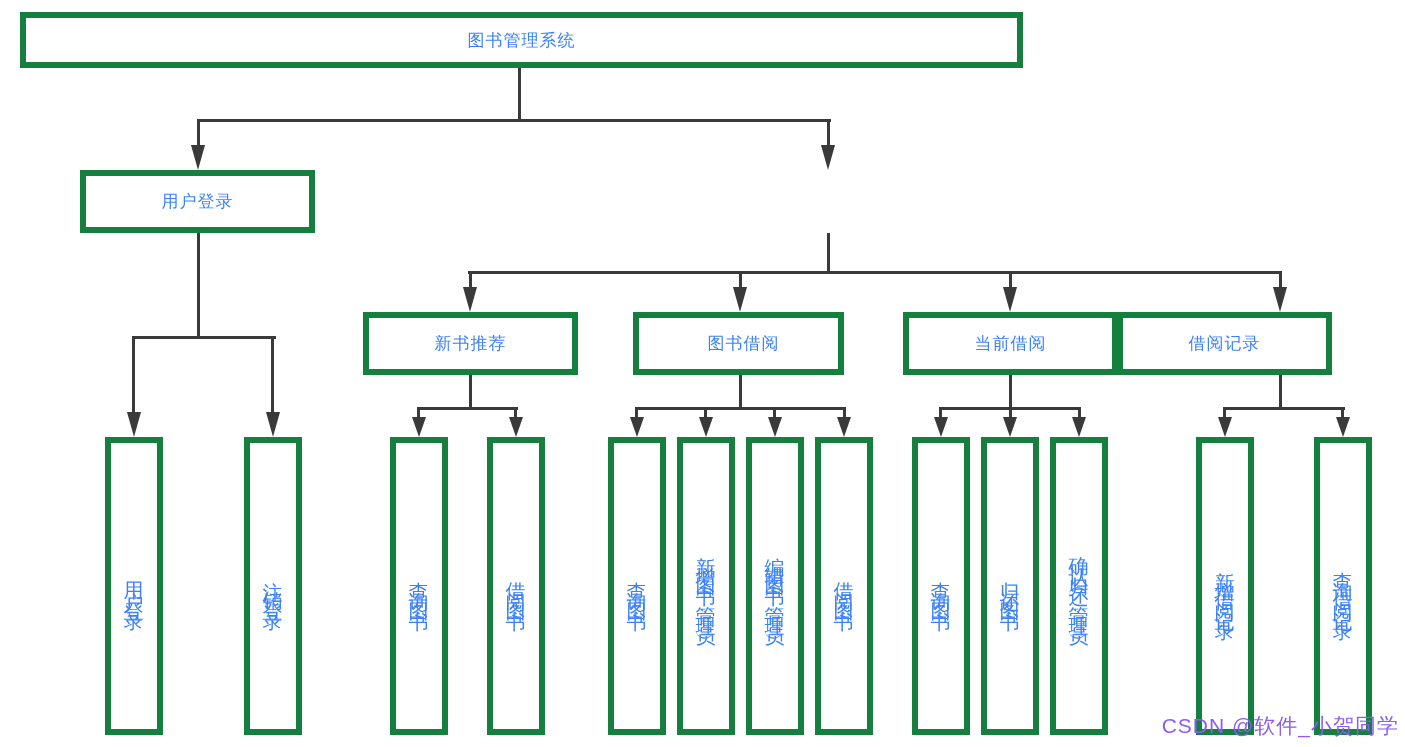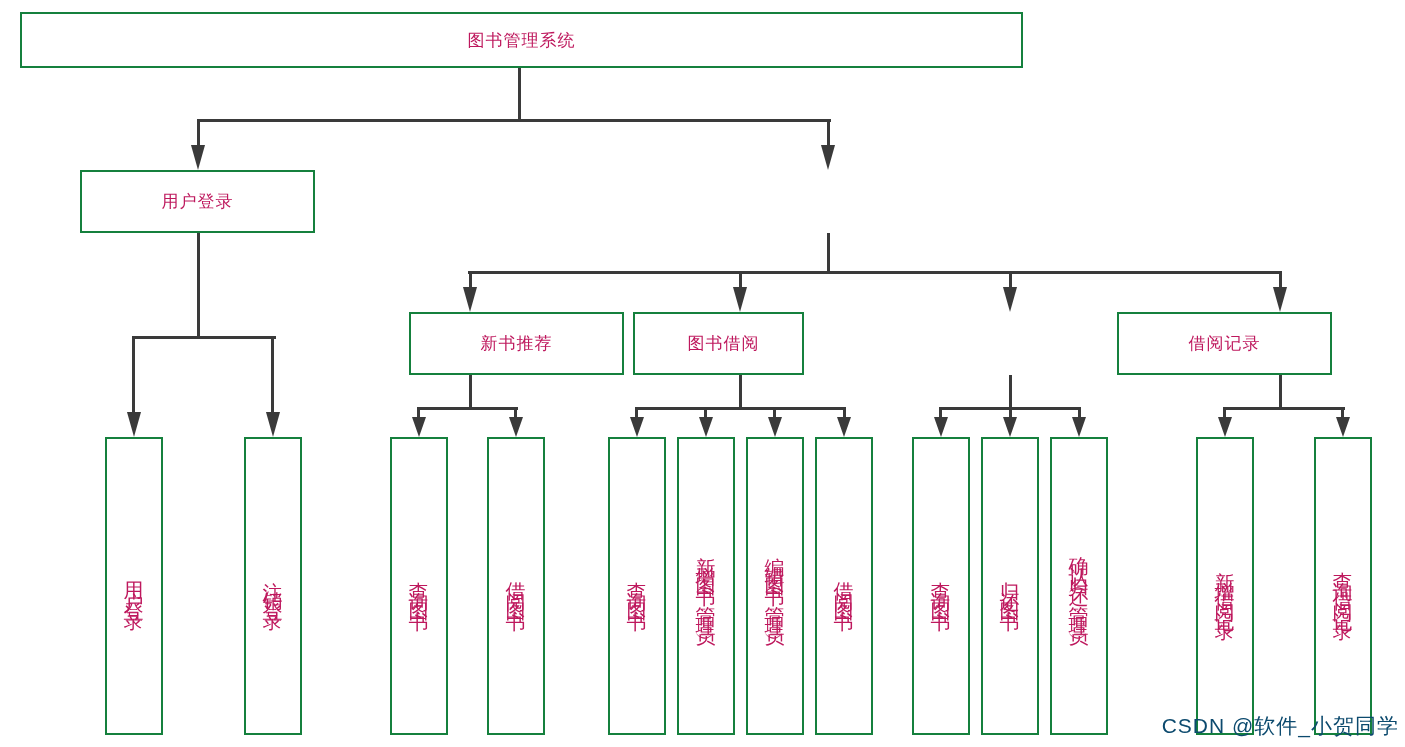--- a/index.html
+++ b/index.html
@@ -1,39 +1,39 @@
 <!DOCTYPE html>
 <html><head>
 <meta charset="utf-8">
 <style>
   html,body{margin:0;padding:0;background:#ffffff;}
   body{font-family:"Liberation Sans","DejaVu Sans",sans-serif;}
   #canvas{position:relative;width:1405px;height:747px;background:#ffffff;overflow:hidden;}
 
   .node{
     position:absolute;box-sizing:border-box;background:#ffffff;
-    border:2px solid #15803d;color:#be185d;
+    border:6px solid #15803d;color:#3b82f6;
     display:flex;align-items:center;justify-content:center;
   }
   .h-node{font-size:17px;letter-spacing:1px;}
   .v-node{
     width:58px;top:437px;height:298px;
     font-size:20px;line-height:1;letter-spacing:10px;
     writing-mode:vertical-rl;text-orientation:mixed;
   }
   .line{position:absolute;background:#3a3a3a;}
   .ah{
     position:absolute;width:0;height:0;
     border-left:7px solid transparent;border-right:7px solid transparent;
     border-top:25px solid #3a3a3a;
   }
   .ah-sm{border-top-width:20px;}
   .watermark{
     position:absolute;top:712px;right:6px;
-    color:#0c4a6e;font-size:21px;letter-spacing:1px;white-space:nowrap;
+    color:#8b5cf6;font-size:21px;letter-spacing:1px;white-space:nowrap;
   }
 </style>
 </head>
 <body>
 
 <div id="canvas">
 
   <div class="node h-node" style="left:20px;top:12px;width:1003px;height:56px;">
     <span>图书管理系统</span>
   </div>
@@ -60,25 +60,28 @@
   <div class="line" style="left:468px;top:271px;width:814px;height:3px;"></div>
   <div class="line" style="left:469px;top:271px;width:3px;height:18px;"></div>
   <div class="ah" style="left:463px;top:287px;"></div>
   <div class="line" style="left:739px;top:271px;width:3px;height:18px;"></div>
   <div class="ah" style="left:733px;top:287px;"></div>
   <div class="line" style="left:1009px;top:271px;width:3px;height:18px;"></div>
   <div class="ah" style="left:1003px;top:287px;"></div>
   <div class="line" style="left:1279px;top:271px;width:3px;height:18px;"></div>
   <div class="ah" style="left:1273px;top:287px;"></div>
 
-  <div class="node h-node" style="left:363px;top:312px;width:215px;height:63px;margin-left:46px;">
+  <div class="node h-node" style="left:363px;top:312px;width:215px;height:63px;">
     <span>新书推荐</span>
   </div>
-  <div class="node h-node" style="left:633px;top:312px;width:171px;height:63px;padding-left:10px;">
+  <div class="node h-node" style="left:633px;top:312px;width:211px;height:63px;padding-left:10px;">
     <span>图书借阅</span>
+  </div>
+  <div class="node h-node" style="left:903px;top:312px;width:215px;height:63px;">
+    <span>当前借阅</span>
   </div>
   <div class="node h-node" style="left:1117px;top:312px;width:215px;height:63px;">
     <span>借阅记录</span>
   </div>
 
   <div class="line" style="left:469px;top:375px;width:3px;height:34px;"></div>
   <div class="line" style="left:417px;top:407px;width:101px;height:3px;"></div>
   <div class="line" style="left:417px;top:407px;width:3px;height:14px;"></div>
   <div class="ah ah-sm" style="left:412px;top:417px;"></div>
   <div class="line" style="left:514px;top:407px;width:3px;height:14px;"></div>

